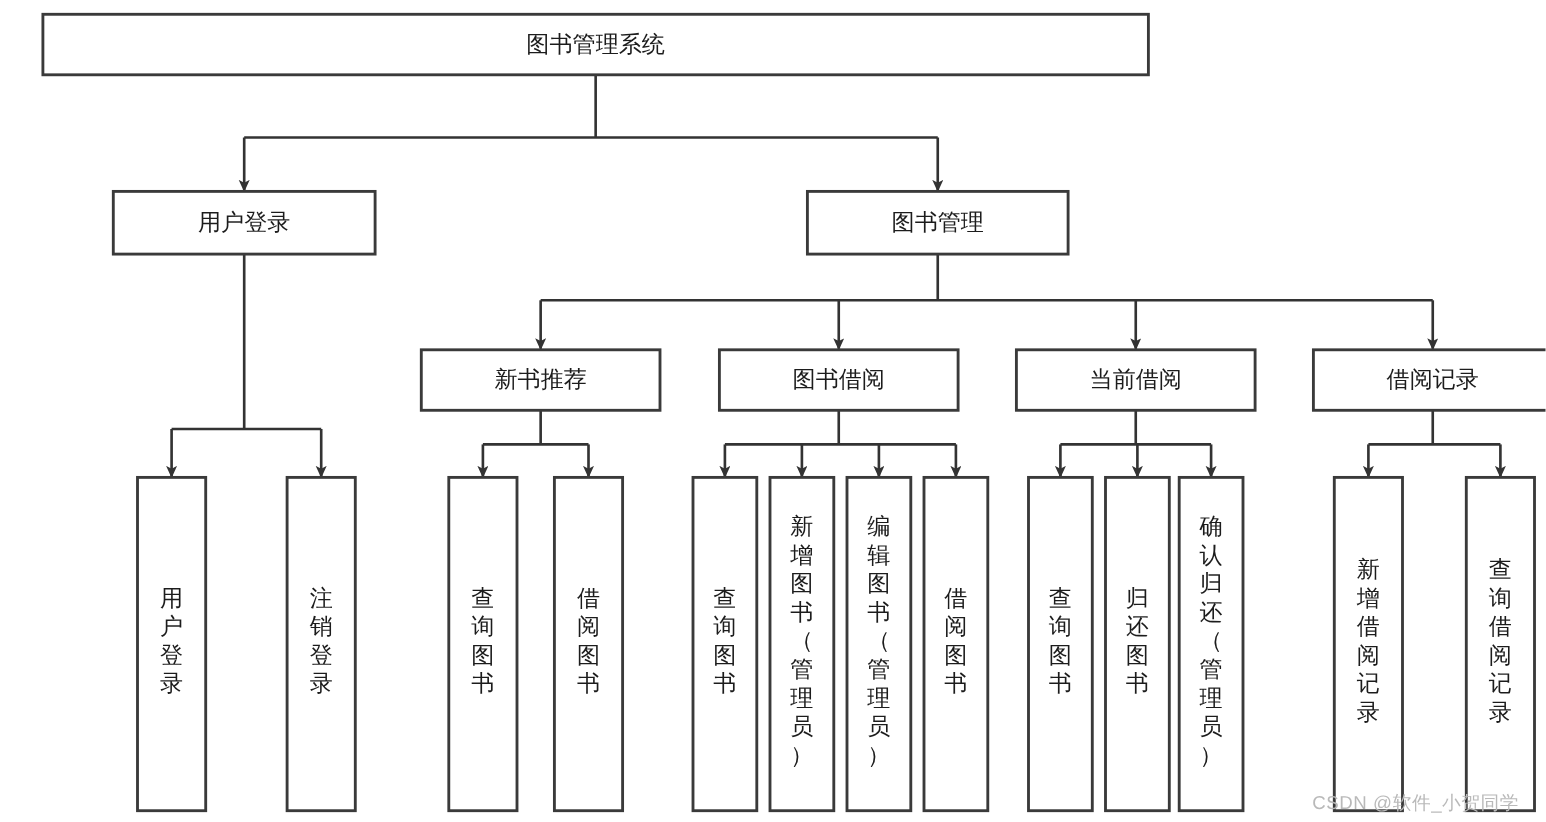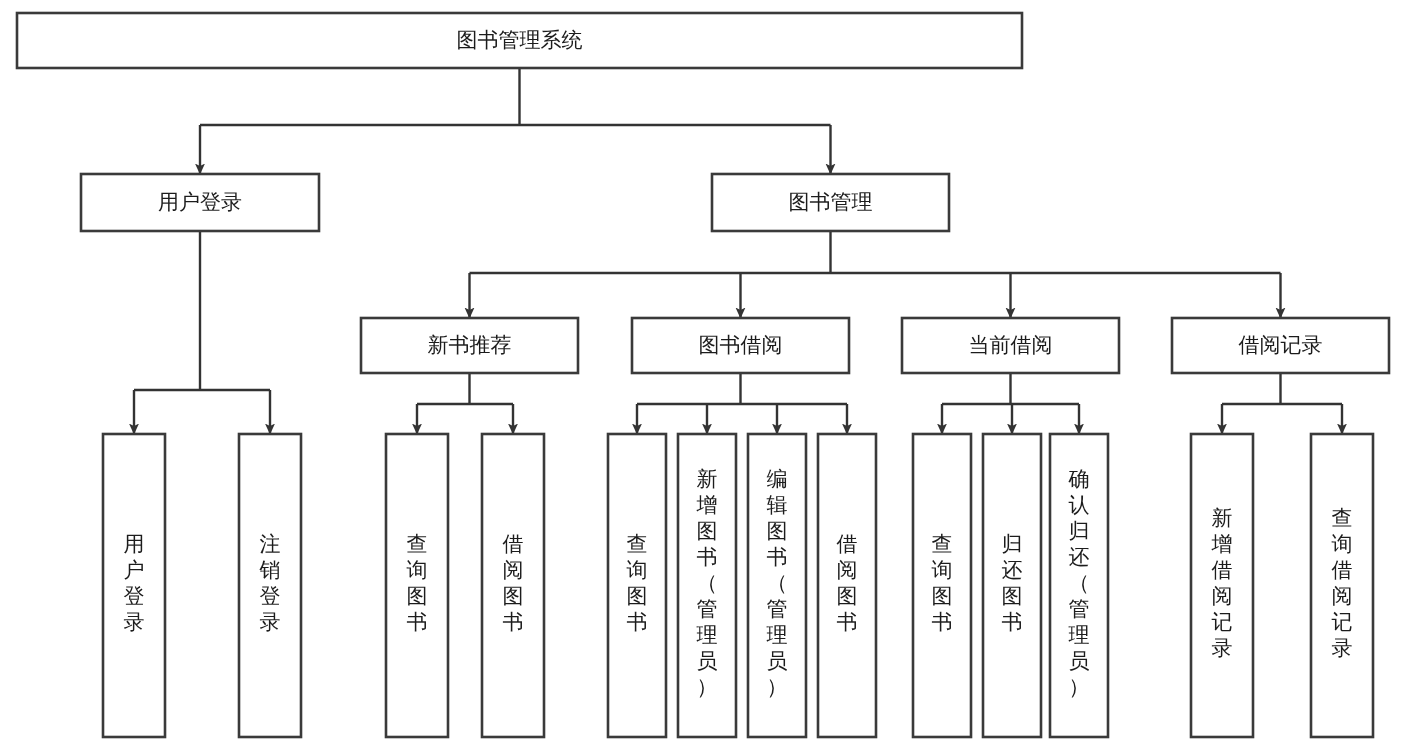--- a/index.html
+++ b/index.html
@@ -10,20 +10,21 @@
   body {
     width: 1405px;
     height: 747px;
     font-family: "Liberation Sans", "DejaVu Sans", sans-serif;
     overflow: hidden;
   }
   #diagram-root {
     position: relative;
     width: 1367px;
     height: 747px;
+    margin-left: 22px;
   }
   svg.diagram {
     position: absolute;
     left: 0;
     top: 0;
     width: 1405px;
     height: 747px;
   }
   .node-rect {
     fill: #ffffff;
@@ -178,13 +179,14 @@
         <g>
           <rect class="node-rect" x="1191" y="434" width="62" height="303"></rect>
           <text class="node-label-v-fallback" font-family="&quot;Liberation Sans&quot;, &quot;DejaVu Sans&quot;, sans-serif" font-size="21" fill="#1c1c1c" text-anchor="middle"><tspan x="1222" y="524.5">新</tspan><tspan x="1222" y="550.5">增</tspan><tspan x="1222" y="576.5">借</tspan><tspan x="1222" y="602.5">阅</tspan><tspan x="1222" y="628.5">记</tspan><tspan x="1222" y="654.5">录</tspan></text>
         </g>
         <g>
           <rect class="node-rect" x="1311" y="434" width="62" height="303"></rect>
           <text class="node-label-v-fallback" font-family="&quot;Liberation Sans&quot;, &quot;DejaVu Sans&quot;, sans-serif" font-size="21" fill="#1c1c1c" text-anchor="middle"><tspan x="1342" y="524.5">查</tspan><tspan x="1342" y="550.5">询</tspan><tspan x="1342" y="576.5">借</tspan><tspan x="1342" y="602.5">阅</tspan><tspan x="1342" y="628.5">记</tspan><tspan x="1342" y="654.5">录</tspan></text>
         </g>
       </g>
   </svg>
+  <div class="watermark">CSDN @软件_小贺同学</div>
 </div>
 
 </body></html>

